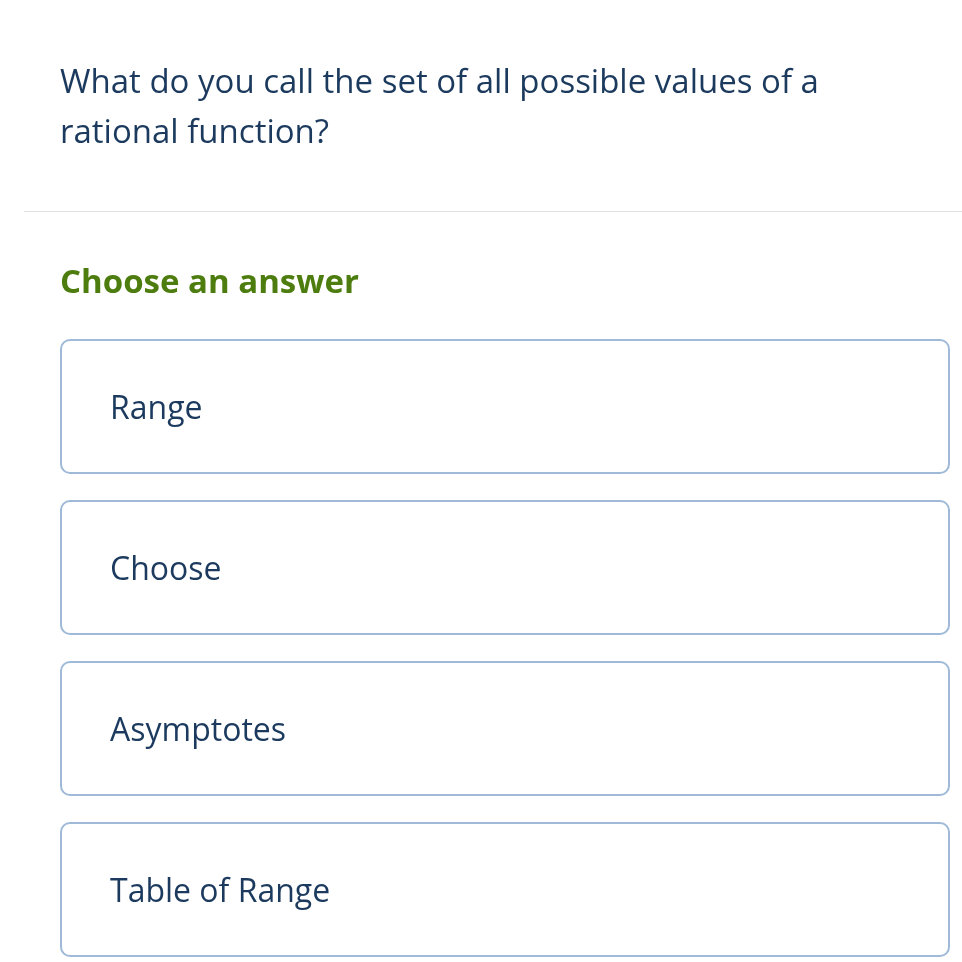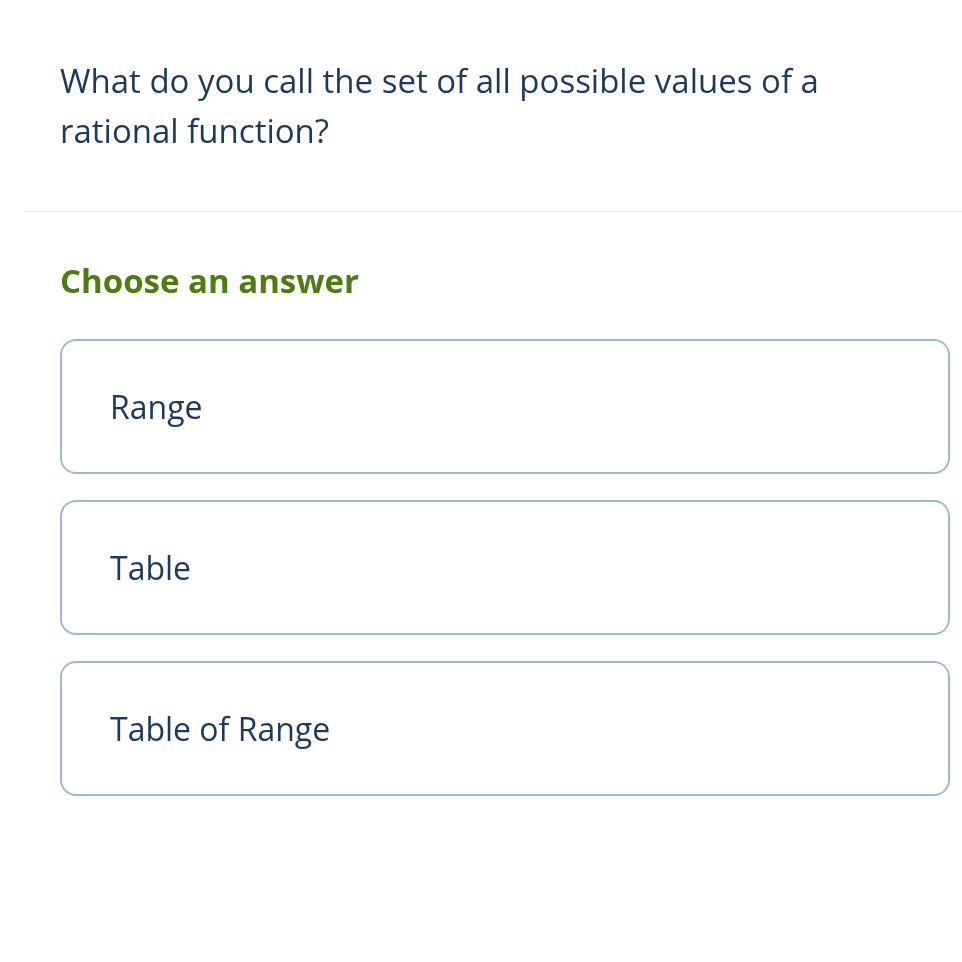--- a/index.html
+++ b/index.html
@@ -30,21 +30,21 @@
       font-size: 33px;
       font-weight: 700;
       color: #4d7c0f;
       margin-bottom: 36px;
     }
     .answer-option {
       display: block;
       width: 100%;
       background: #ffffff;
       border: 2px solid #9fbad9;
-      border-radius: 16px;
+      border-radius: 10px;
       padding: 44px 40px;
       margin-bottom: 26px;
       font-size: 32px;
       color: #1c3a5e;
       text-align: left;
       cursor: pointer;
       font-family: inherit;
       font-weight: 400;
     }
   </style>
@@ -56,20 +56,23 @@
 </div>
 
 <div class="answer-section">
   <h2 class="answer-heading">Choose an answer</h2>
 
   <button class="answer-option">
     <span>Range</span>
   </button>
 
   <button class="answer-option">
-    <span>Table</span>
+    <span>Choose</span>
   </button>
 
+  <button class="answer-option">
+    <span>Asymptotes</span>
+  </button>
 
   <button class="answer-option">
     <span>Table of Range</span>
   </button>
 </div>
 
 </body></html>

